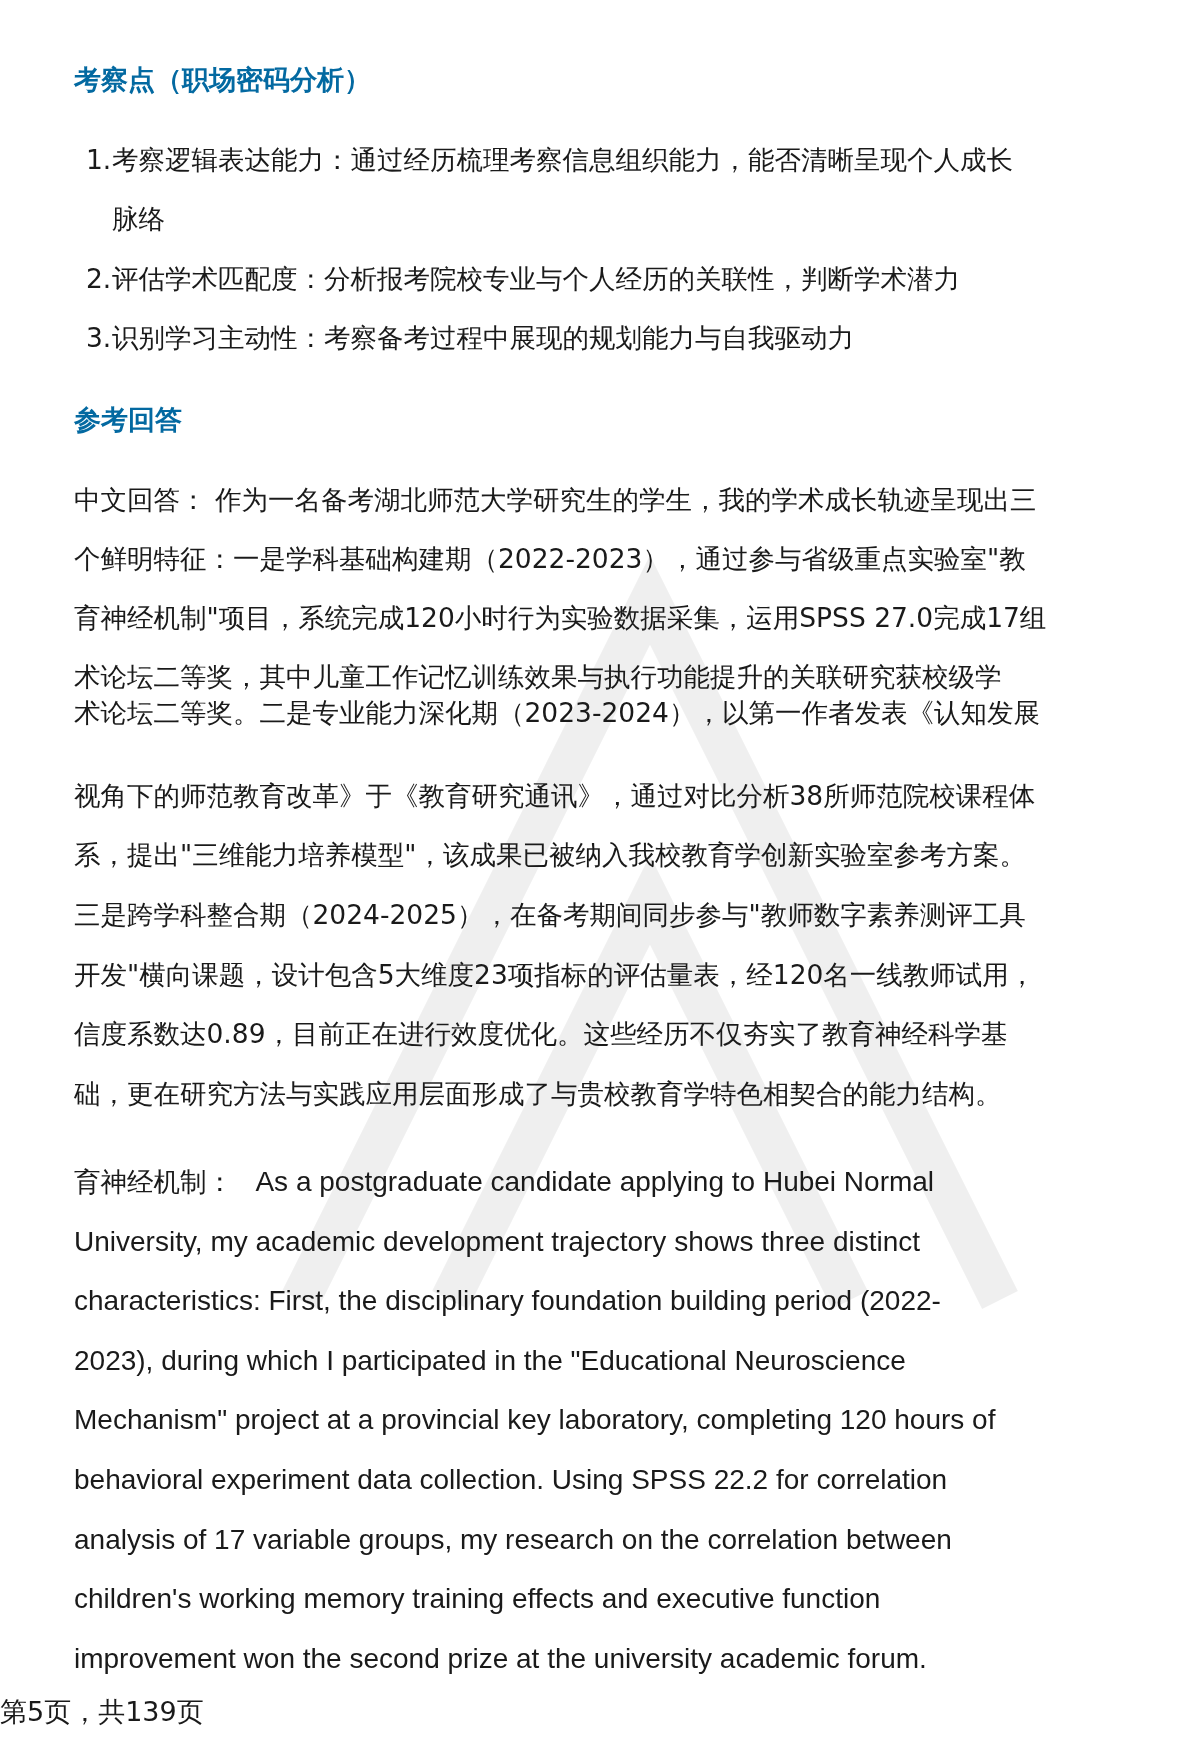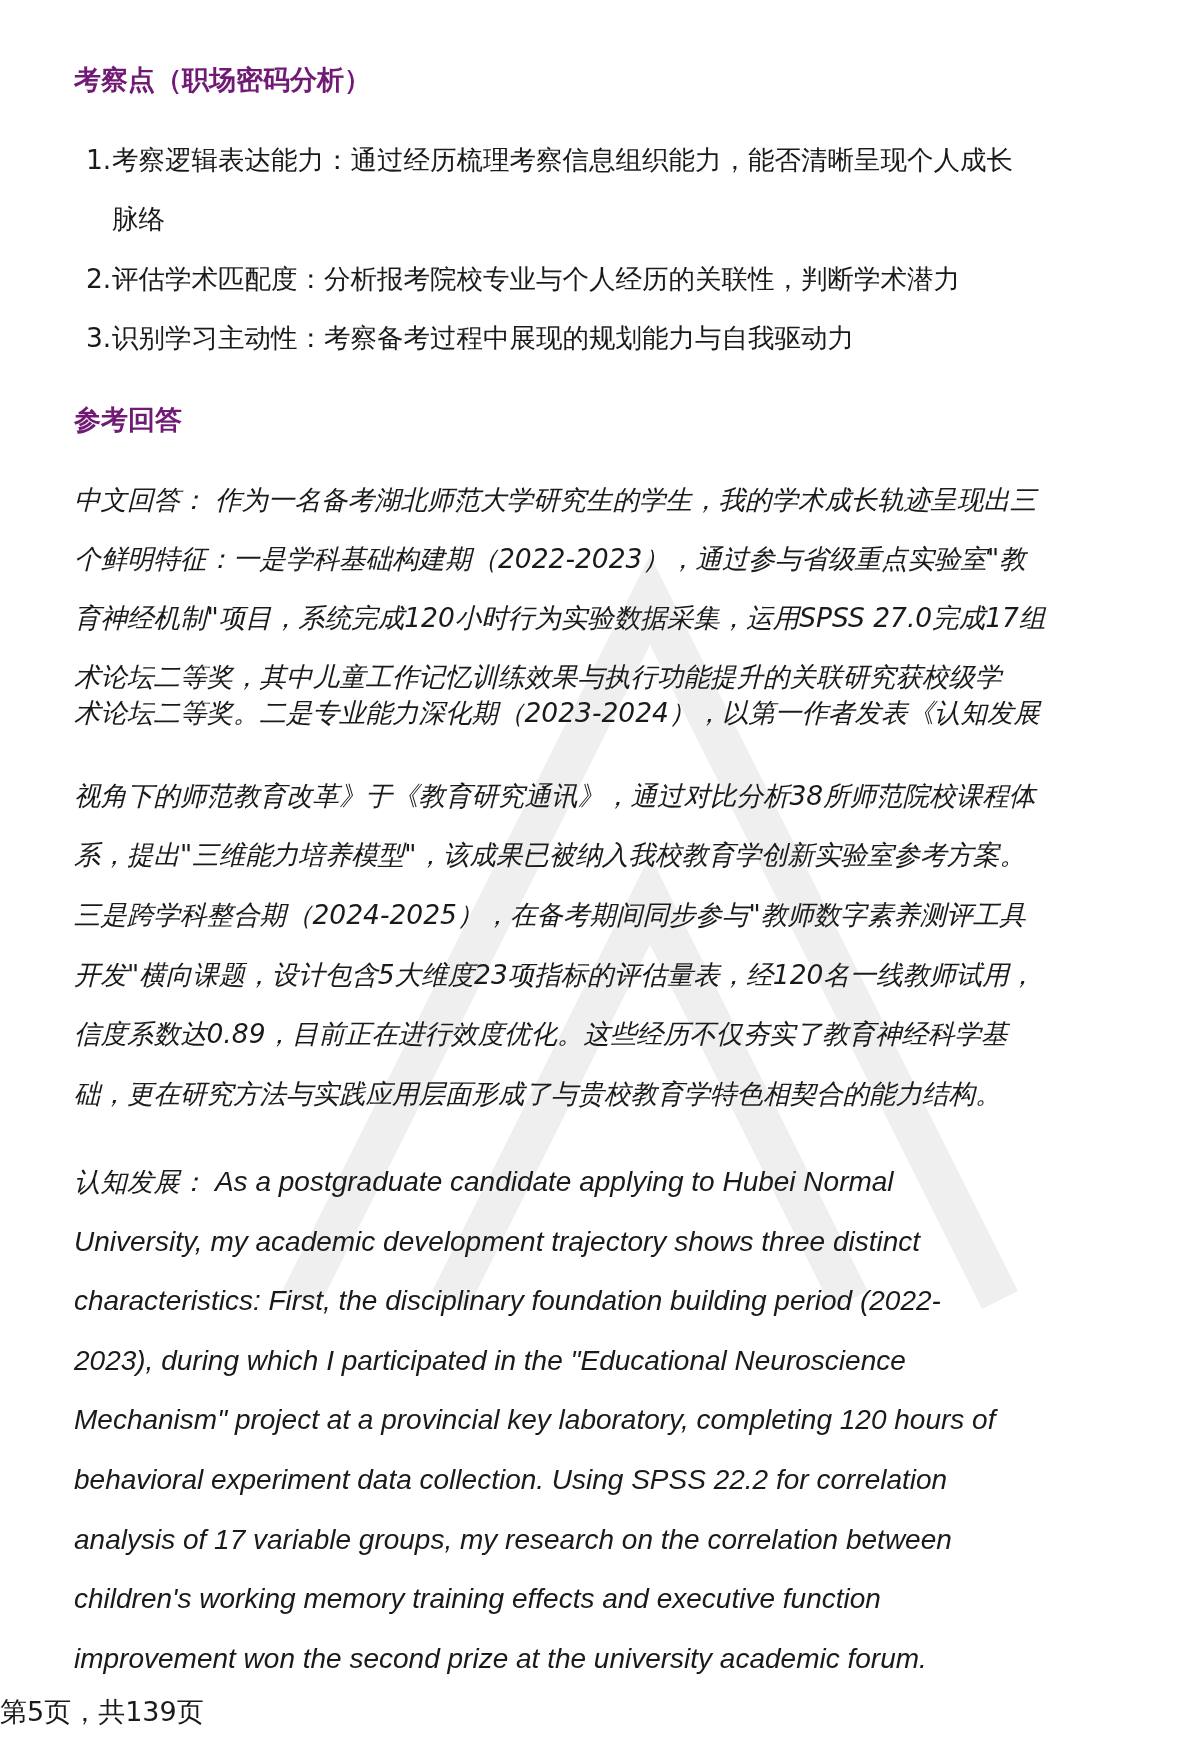--- a/index.html
+++ b/index.html
@@ -6,26 +6,26 @@
   body {
     width: 1200px; height: 1755px; position: relative; overflow: hidden;
     font-family: "DejaVu Sans", "Liberation Sans", sans-serif;
     color: #1a1a1a;
   }
   .watermark {
     position: absolute; left: 200px; top: 500px; width: 900px; height: 900px;
     pointer-events: none; opacity: 0.06;
   }
   .h {
-    position: absolute; left: 74px; color: #701a75; font-weight: bold;
+    position: absolute; left: 74px; color: #0369a1; font-weight: bold;
     font-size: 27px; line-height: 40px; white-space: nowrap;
   }
   .line {
     position: absolute; left: 74px; font-size: 26.5px; line-height: 40px;
-    white-space: nowrap; letter-spacing: 0px; font-style: italic;
+    white-space: nowrap; letter-spacing: 0px;
   }
   .li-num { position: absolute; left: 86px; font-size: 26.5px; line-height: 40px; }
   .li-text { position: absolute; left: 112px; font-size: 26.5px; line-height: 40px; white-space: nowrap; }
   .en { font-family: "Liberation Sans", "DejaVu Sans", sans-serif; font-size: 28px; }
   .footer {
     position: absolute; left: 0; width: 1200px; 
     font-size: 27px; line-height: 40px; top: 1692px;
   }
 </style>
 </head>
@@ -68,22 +68,22 @@
     <div class="line" style="top:776px">视角下的师范教育改革》于《教育研究通讯》，通过对比分析38所师范院校课程体</div>
     <div class="line" style="top:835px">系，提出"三维能力培养模型"，该成果已被纳入我校教育学创新实验室参考方案。</div>
     <div class="line" style="top:895px">三是跨学科整合期（2024-2025），在备考期间同步参与"教师数字素养测评工具</div>
     <div class="line" style="top:955px">开发"横向课题，设计包含5大维度23项指标的评估量表，经120名一线教师试用，</div>
     <div class="line" style="top:1014px">信度系数达0.89，目前正在进行效度优化。这些经历不仅夯实了教育神经科学基</div>
     <div class="line" style="top:1074px">础，更在研究方法与实践应用层面形成了与贵校教育学特色相契合的能力结构。</div>
   </div>
 
   <div>
     <div class="line" style="top:1162px">
-      <span>认知发展：</span>
-      <span class="en" style="">As a postgraduate candidate applying to Hubei Normal</span>
+      <span>育神经机制：</span>
+      <span class="en" style="margin-left:14px">As a postgraduate candidate applying to Hubei Normal</span>
     </div>
     <div class="line en" style="top:1222px">University, my academic development trajectory shows three distinct</div>
     <div class="line en" style="top:1281px">characteristics: First, the disciplinary foundation building period (2022-</div>
     <div class="line en" style="top:1341px">2023), during which I participated in the "Educational Neuroscience</div>
     <div class="line en" style="top:1400px">Mechanism" project at a provincial key laboratory, completing 120 hours of</div>
     <div class="line en" style="top:1460px">behavioral experiment data collection. Using SPSS 22.2 for correlation</div>
     <div class="line en" style="top:1520px">analysis of 17 variable groups, my research on the correlation between</div>
     <div class="line en" style="top:1579px">children's working memory training effects and executive function</div>
     <div class="line en" style="top:1639px">improvement won the second prize at the university academic forum.</div>
   </div>

